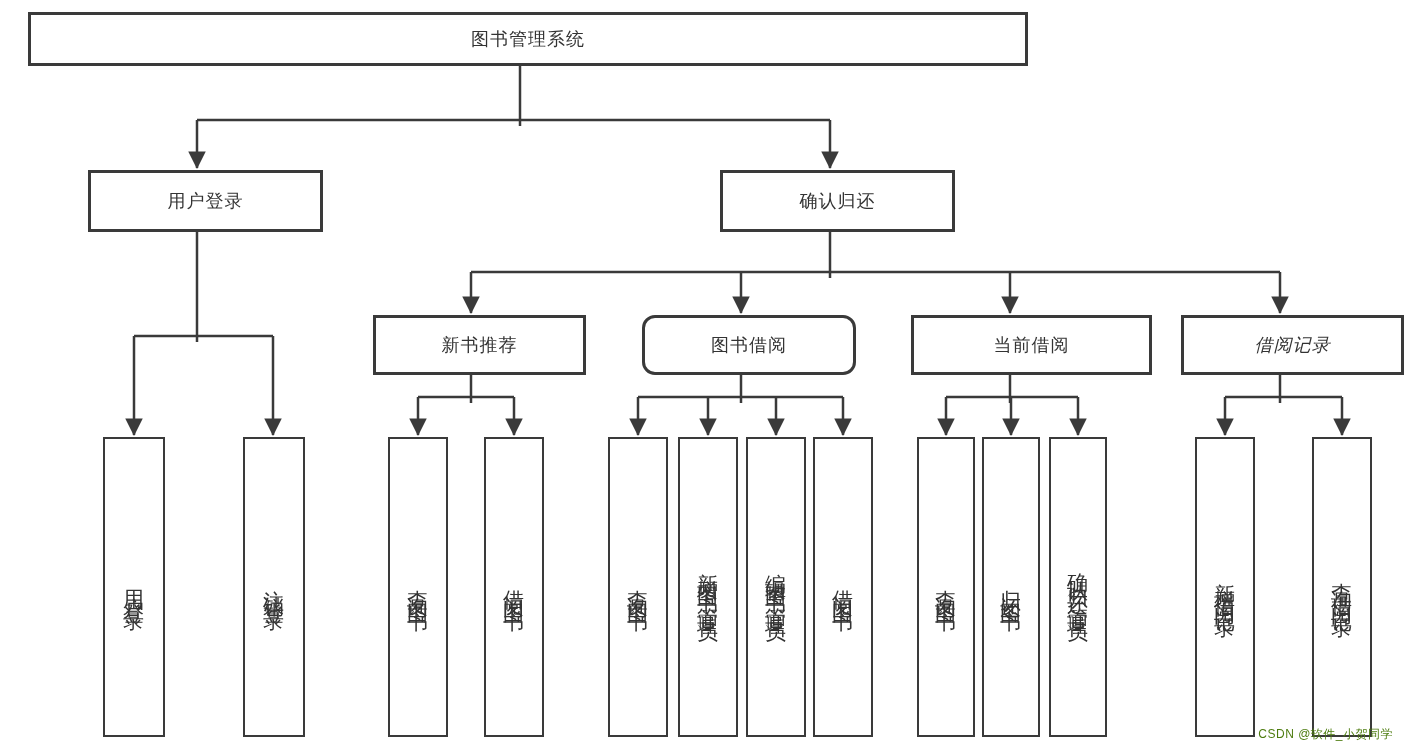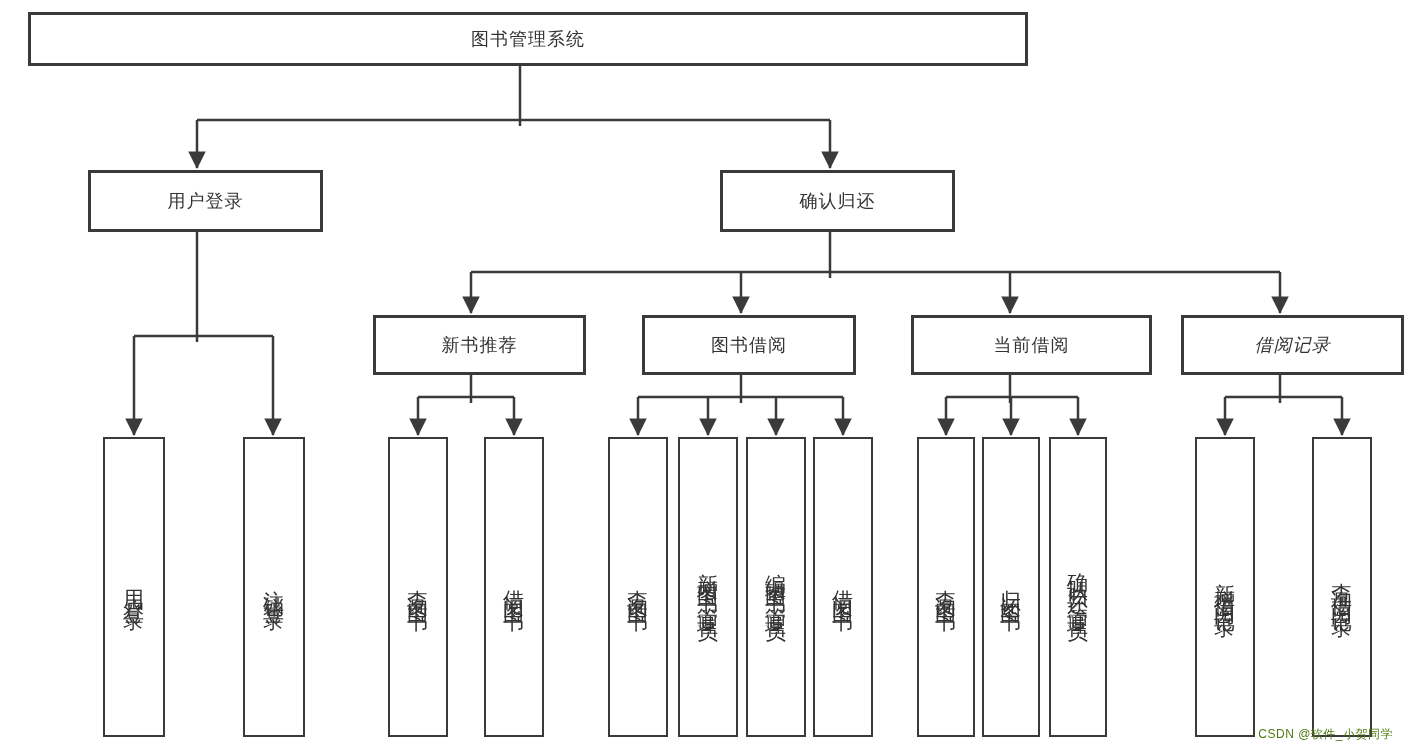--- a/index.html
+++ b/index.html
@@ -50,21 +50,21 @@
     line-height: 1.0;
     white-space: nowrap;
   }
   
   #n-root            { left: 20px;   top: 12px;  width: 1000px; height: 54px; }
   
   #n-user-login      { left: 80px;   top: 170px; width: 235px;  height: 62px; }
   #n-book-mgmt       { left: 712px;  top: 170px; width: 235px;  height: 62px; }
   
   #n-new-book-rec    { left: 365px;  top: 315px; width: 213px;  height: 60px; font-family: Liberation Serif, serif; }
-  #n-book-borrow     { left: 634px;  top: 315px; width: 214px;  height: 60px; }
+  #n-book-borrow     { left: 634px;  top: 315px; width: 214px;  height: 60px; border-radius: 13px; }
   #n-current-borrow  { left: 903px;  top: 315px; width: 241px;  height: 60px; }
   #n-borrow-records  { left: 1173px; top: 315px; width: 223px;  height: 60px; font-style: italic; }
   
   #n-ul-login        { left: 103px;  width: 62px; }
   #n-ul-logout       { left: 243px;  width: 62px; }
   #n-nr-query        { left: 388px;  width: 60px; }
   #n-nr-borrow       { left: 484px;  width: 60px; }
   #n-bb-query        { left: 608px;  width: 60px; }
   #n-bb-add          { left: 678px;  width: 60px; }
   #n-bb-edit         { left: 746px;  width: 60px; }

